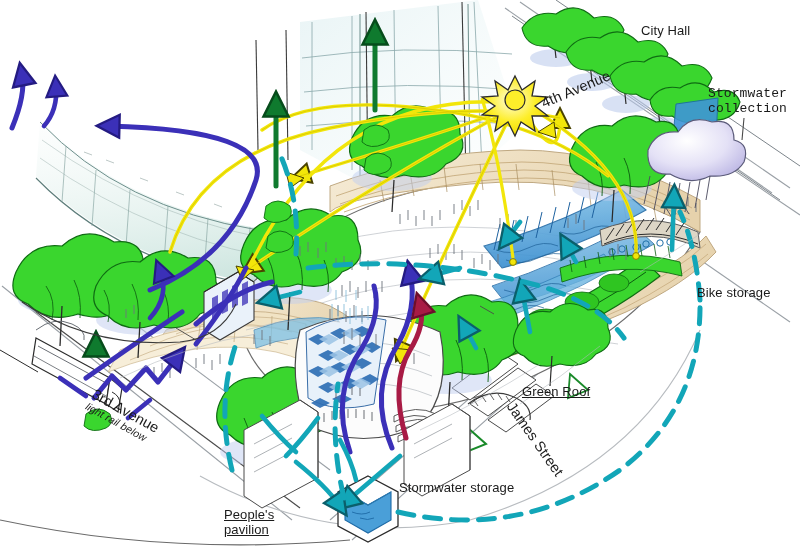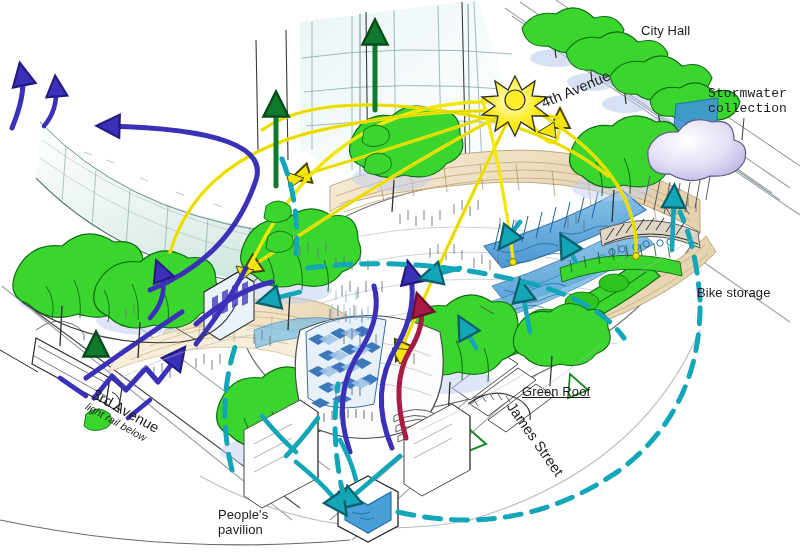--- a/index.html
+++ b/index.html
@@ -639,22 +639,23 @@
 
 <div class="lbl" style="left:641px;top:24px;">City Hall</div>
 
 <div class="lbl" style="left:708px;top:87px;font-family:Liberation Mono, monospace;">Stormwater
 collection</div>
 
 <div class="lbl" style="left:697px;top:286px;text-align:center;">Bike storage</div>
 
 <div class="lbl" style="left:522px;top:385px;text-decoration:underline;">Green Roof</div>
 
-
-<div class="lbl" style="left:218px;top:508px;">People's
+<div class="lbl" style="left:399px;top:481px;">Stormwater storage</div>
+
+<div class="lbl" style="left:224px;top:508px;text-decoration:underline;">People's
 pavilion</div>
 
 <div class="lbl street rot-4th" style="left:539px;top:96px;">4th Avenue</div>
 
 <div class="lbl street rot-3rd" style="left:105px;top:372px;">
   <span>3rd Avenue</span>
   <span class="sub">light rail below</span>
 </div>
 
 <div class="lbl street rot-jam" style="left:517px;top:399px;">James Street</div>

